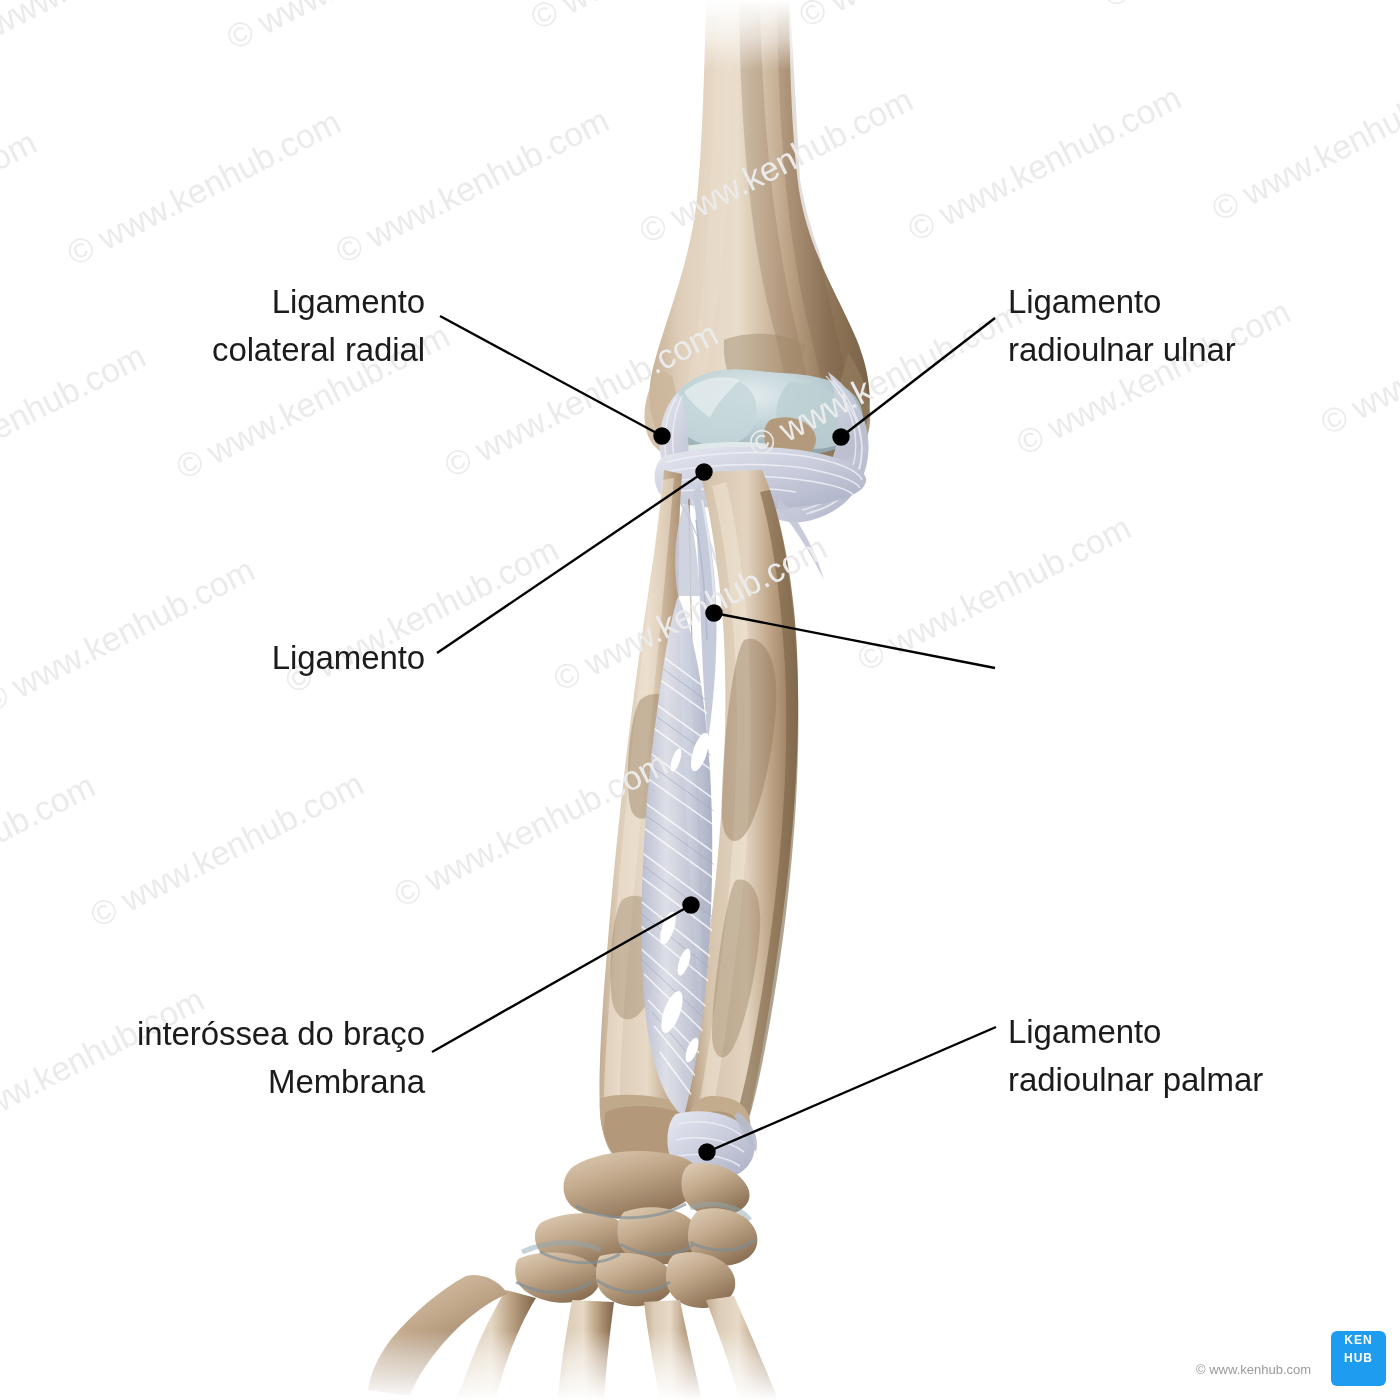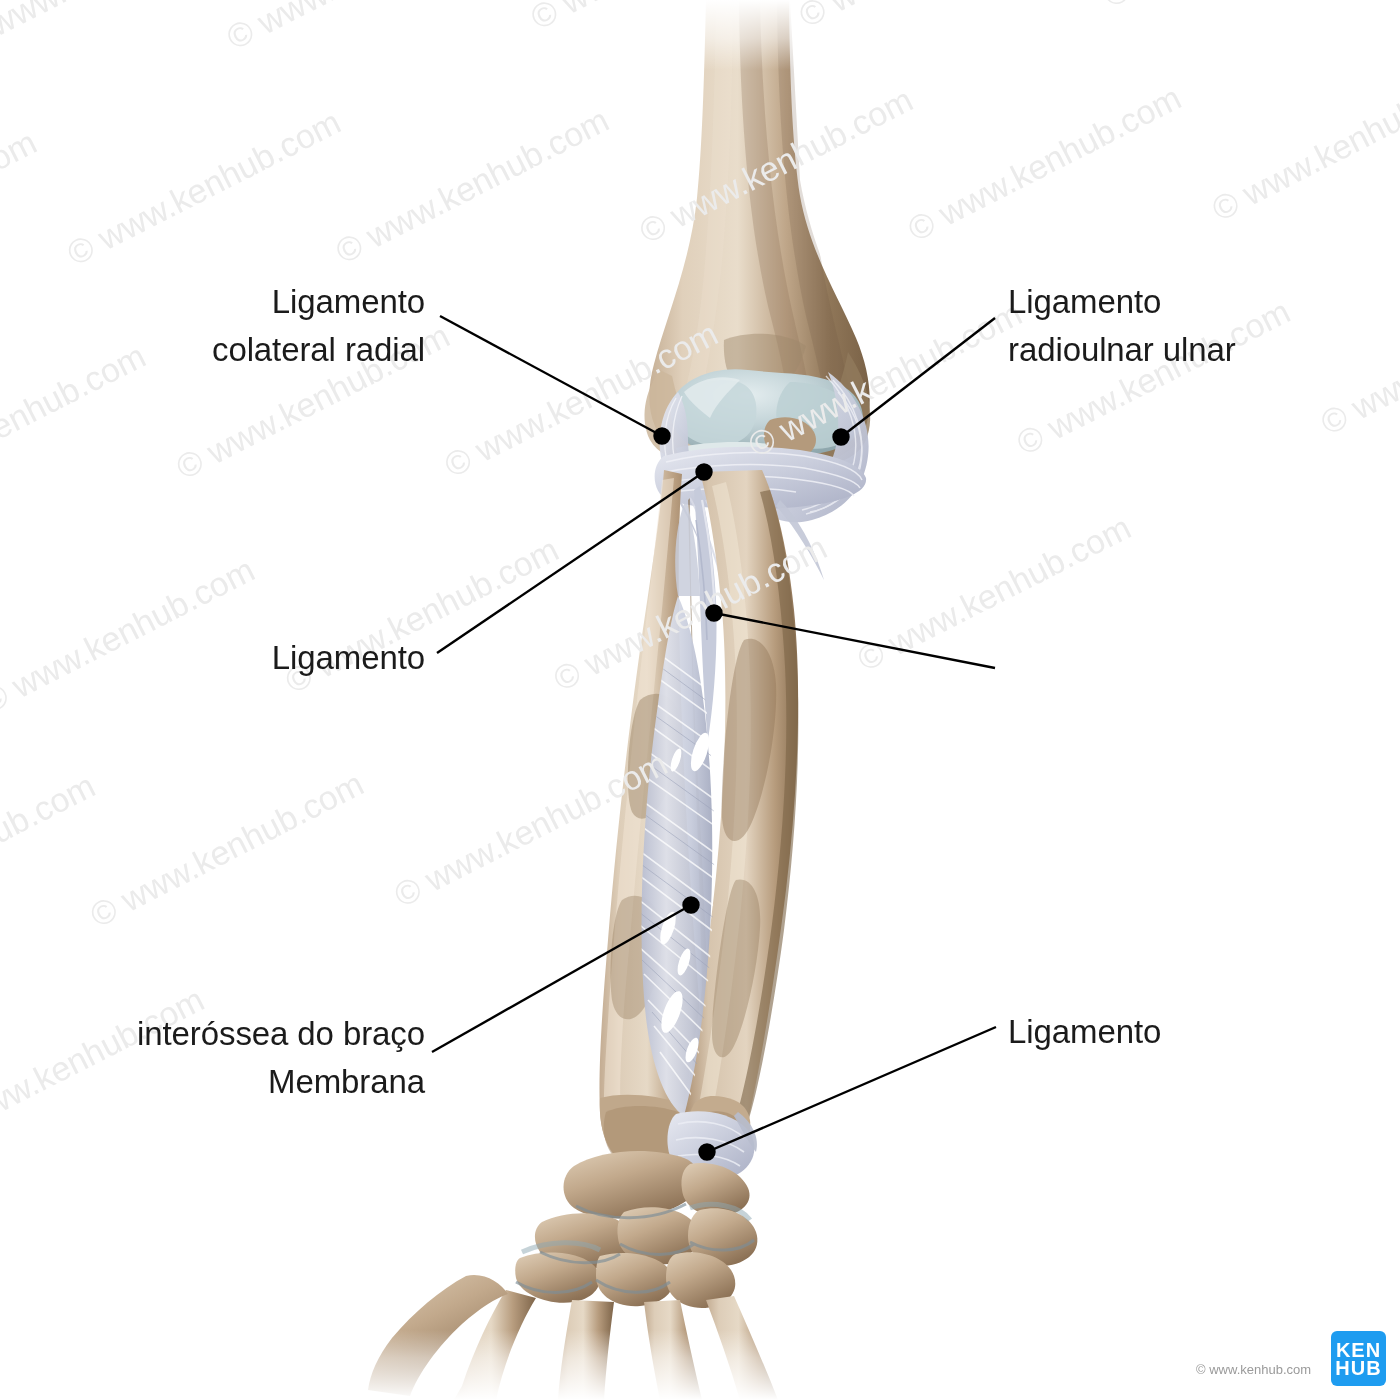--- a/index.html
+++ b/index.html
@@ -53,28 +53,27 @@
   #logo-badge {
     position: absolute;
     left: 1331px;
     top: 1331px;
     width: 55px;
     height: 55px;
     background: #1e9cf0;
     border-radius: 6px;
     color: #ffffff;
     font-family: "Liberation Sans", sans-serif;
-    font-size: 20px;
+    font-size: 12px;
     font-weight: bold;
     letter-spacing: 1px;
     line-height: 18px;
     display: flex;
     flex-direction: column;
     align-items: center;
-    justify-content: center;
   }
   #logo-credit {
     position: absolute;
     left: 1196px;
     top: 1362px;
     font-family: "Liberation Sans", sans-serif;
     font-size: 13px;
     color: #9a9a9a;
     white-space: nowrap;
   }
@@ -492,20 +491,21 @@
   </div>
 
 
   <div class="label left" style="right:975px; top:1010px;">
     <span class="ln">interóssea do braço</span>
     <span class="ln">Membrana</span>
   </div>
 
   <div class="label right" style="left:1008px; top:1008px;">
     <span class="ln">Ligamento</span>
+    <span class="ln">radioulnar palmar</span>
   </div>
 
   <div id="logo-credit">© www.kenhub.com</div>
   <div id="logo-badge">
     <span>KEN</span>
     <span>HUB</span>
   </div>
 
 </div>
 

